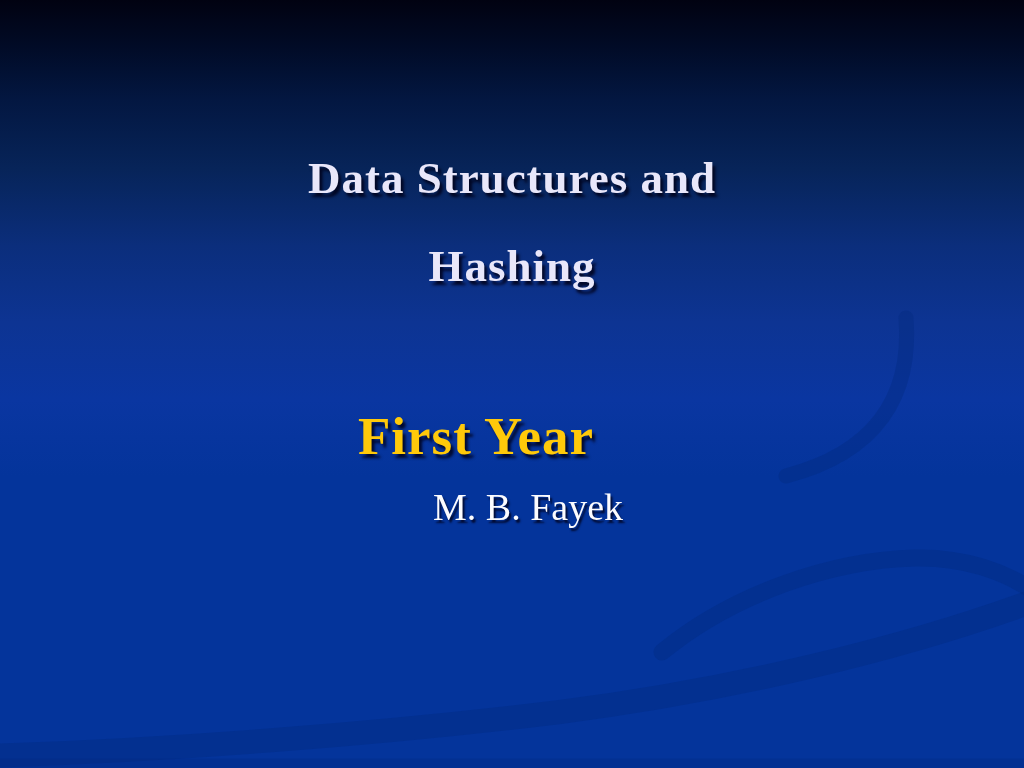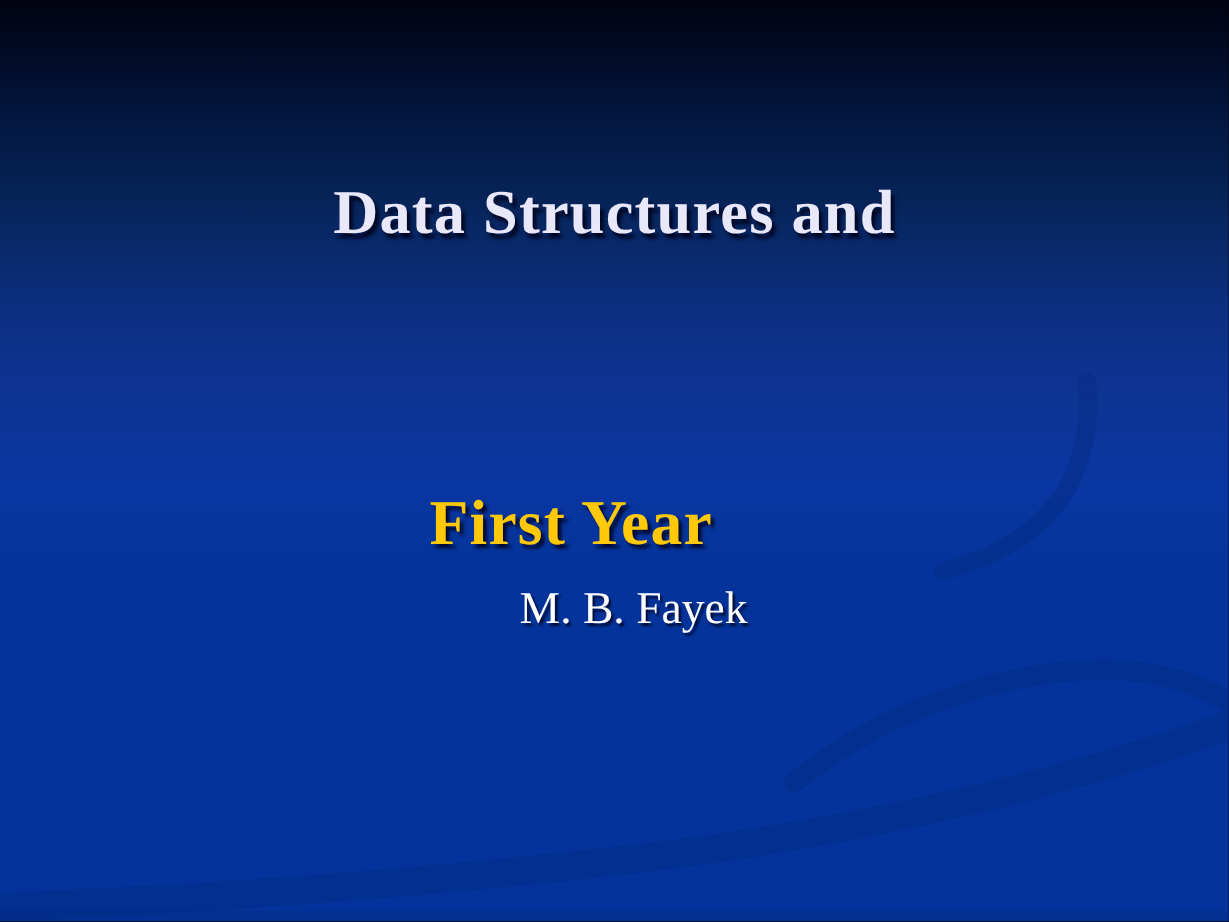--- a/index.html
+++ b/index.html
@@ -39,21 +39,21 @@
     height: 768px;
   }
   .title-block {
     position: absolute;
     top: 134px;
     left: 0;
     width: 1024px;
     text-align: center;
   }
   .title-line {
-    font-size: 52px;
+    font-size: 45px;
     font-weight: bold;
     line-height: 88px;
     color: var(--title-color);
     text-shadow: 3px 4px 3px rgba(0, 0, 25, 0.85);
     letter-spacing: 1px;
   }
   .subtitle-line {
     position: absolute;
     top: 406px;
     left: 0;
@@ -97,20 +97,21 @@
       <path d="M 1036 600 C 900 650, 730 690, 560 712 C 380 734, 170 750, -12 756" stroke-width="24"></path>
 
       <path d="M -12 764 L 1036 764" stroke-width="11" stroke-opacity="0.30"></path>
     </g>
   </svg>
 
   <div class="text-layer">
 
     <div class="title-block">
       <div class="title-line">Data Structures and</div>
+      <div class="title-line">Hashing</div>
     </div>
 
     <div class="subtitle-line">First Year</div>
 
     <div class="byline-block">
       <div class="byline">M. B. Fayek</div>
     </div>
 
   </div>
 </div>

